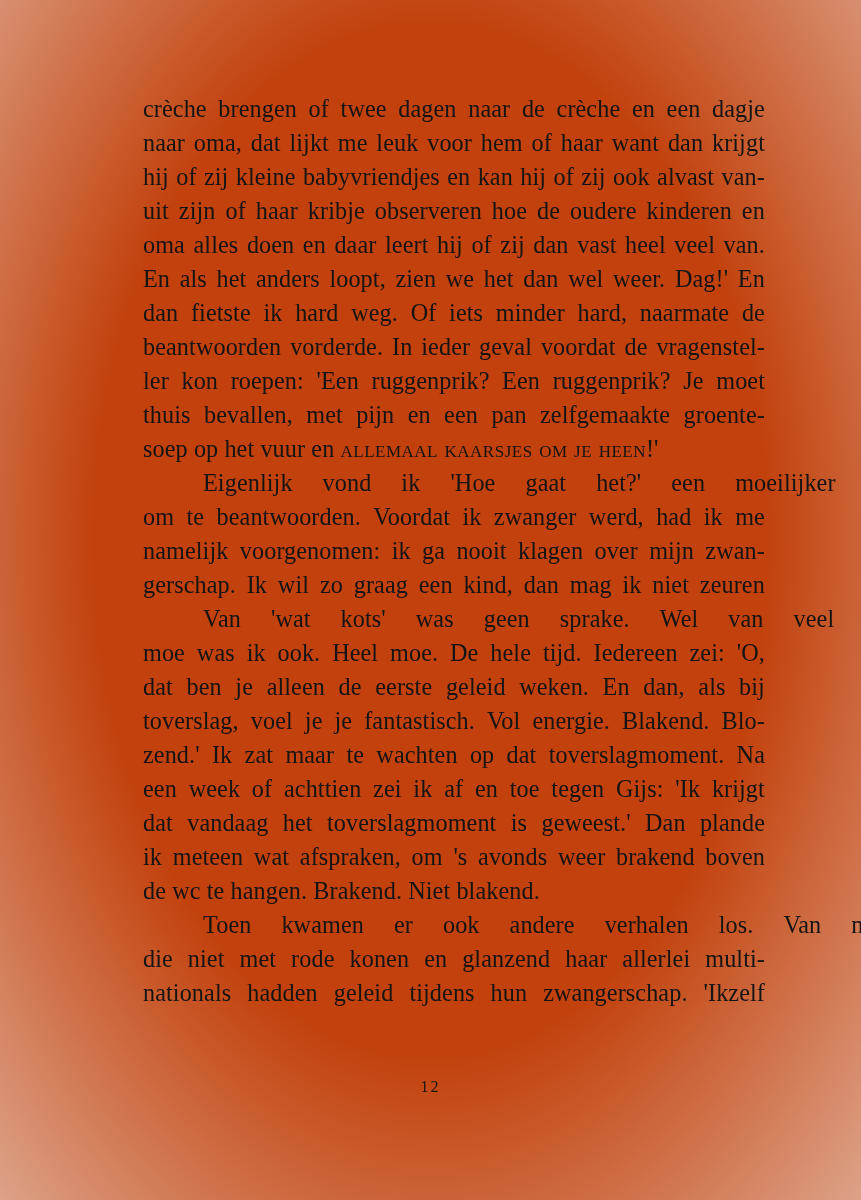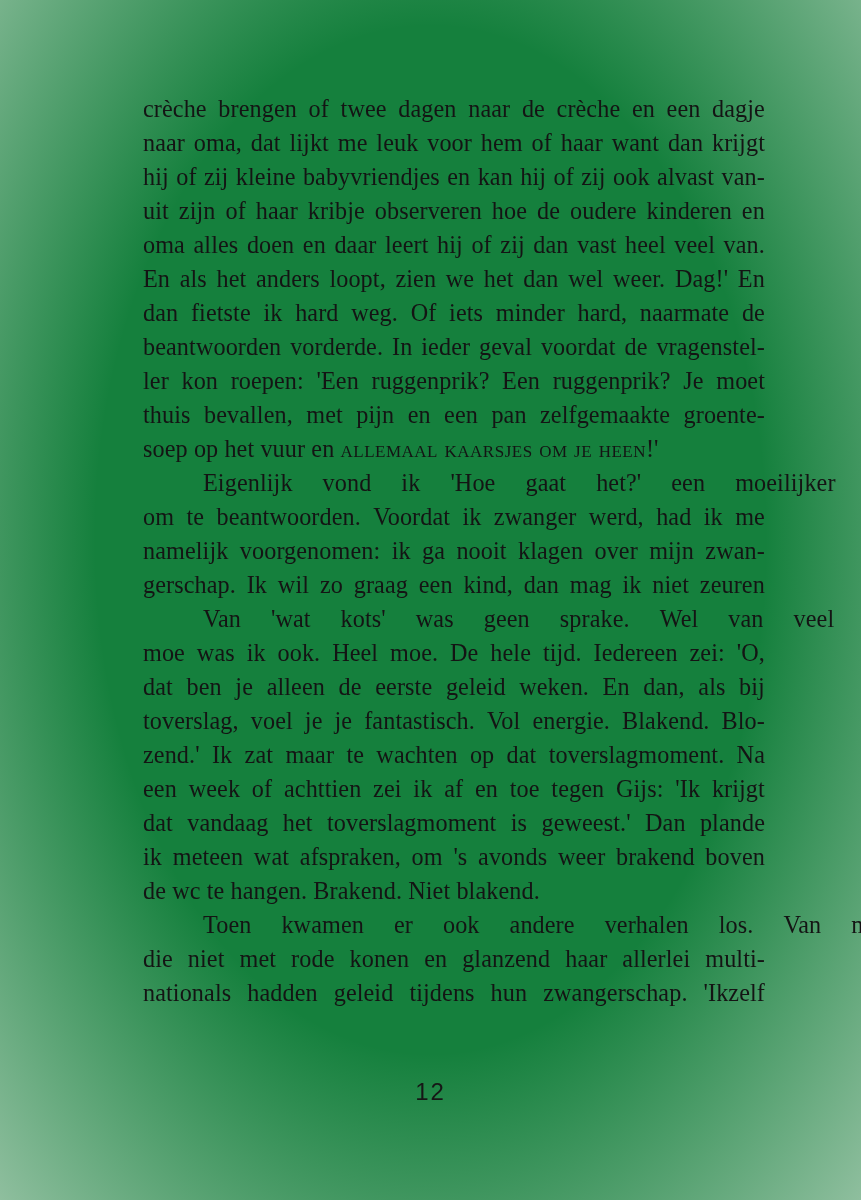--- a/index.html
+++ b/index.html
@@ -6,21 +6,21 @@
   html, body {
     margin: 0;
     padding: 0;
     background: #ffffff;
   }
   .page {
     position: relative;
     width: 861px;
     height: 1200px;
     margin: 0 auto;
-    background: #15803d;
+    background: #c2410c;
     overflow: hidden;
   }
   
   .page::before {
     content: "";
     position: absolute;
     inset: 0;
     background:
       radial-gradient(ellipse at 50% 45%, rgba(250,250,248,0) 55%, rgba(243,242,238,0.55) 100%);
     pointer-events: none;
@@ -62,22 +62,22 @@
   .smallcaps {
     font-variant: small-caps;
     letter-spacing: 0.5px;
   }
   .folio {
     position: absolute;
     left: 0;
     right: 0;
     top: 1078px;
     text-align: center;
-    font-family: Liberation Sans, sans-serif;
-    font-size: 24px;
+    font-family: Liberation Serif, serif;
+    font-size: 16px;
     font-variant: small-caps;
     letter-spacing: 2px;
     color: #161616;
   }
 </style>
 </head>
 <body>
 
 <div class="page">
 

